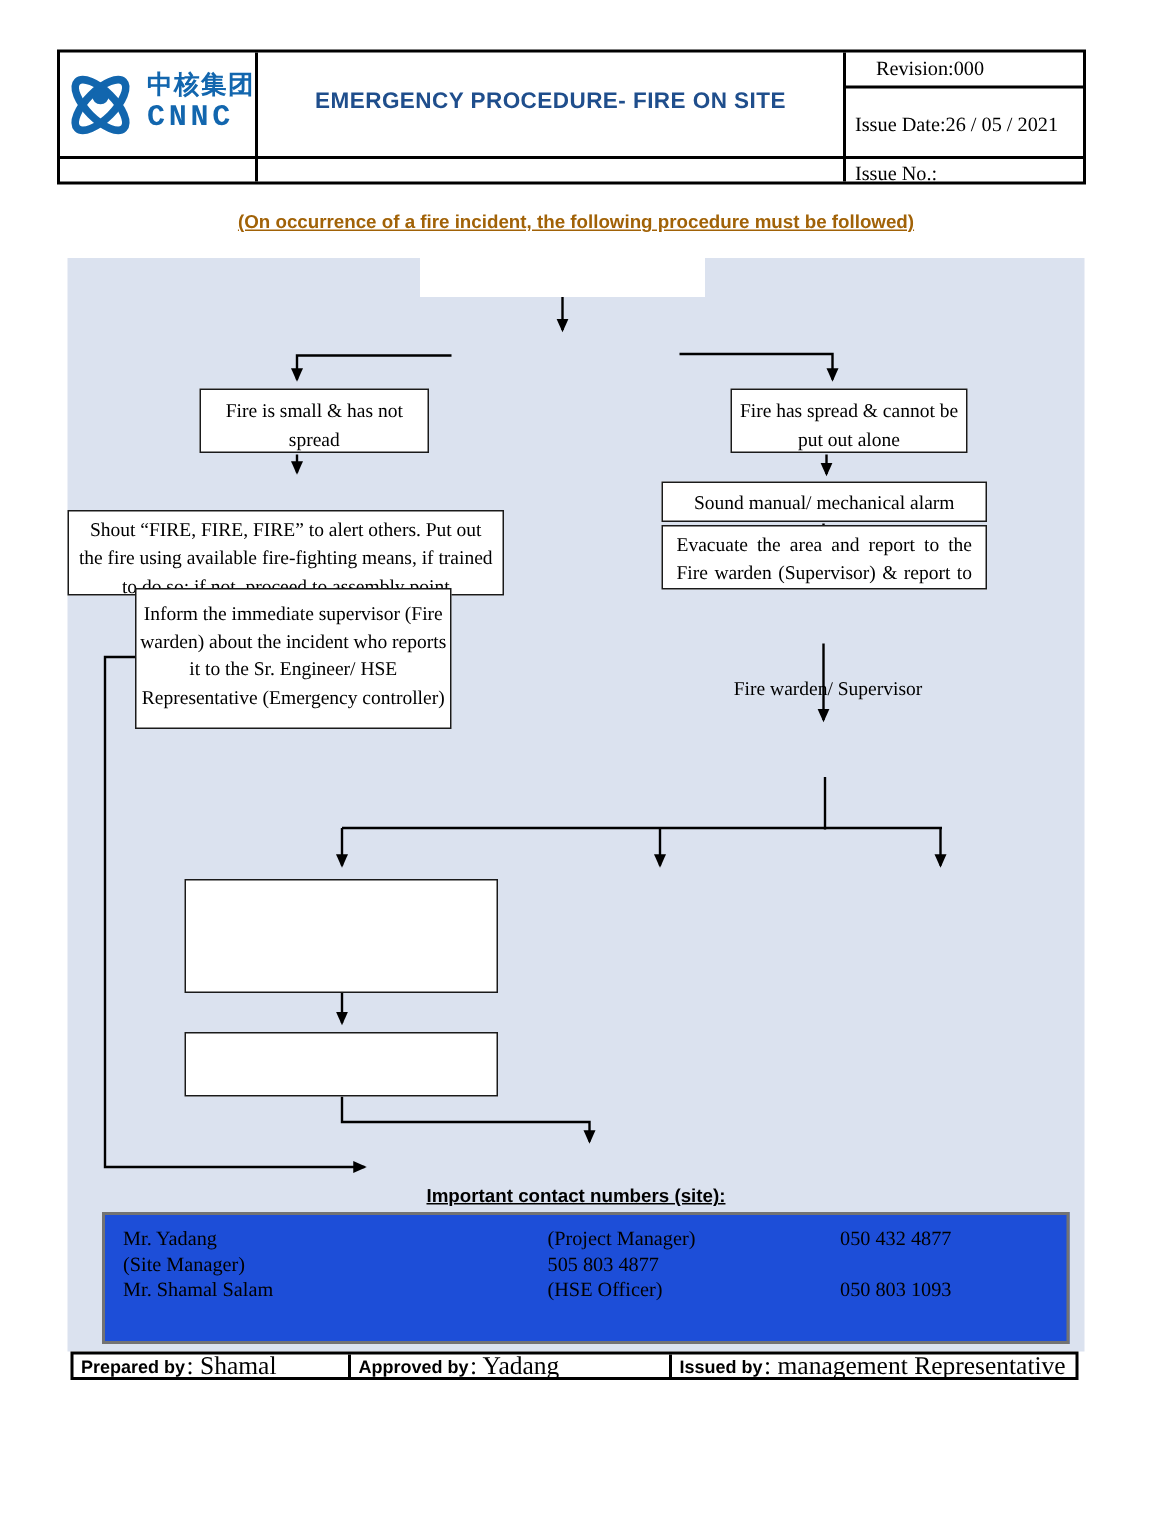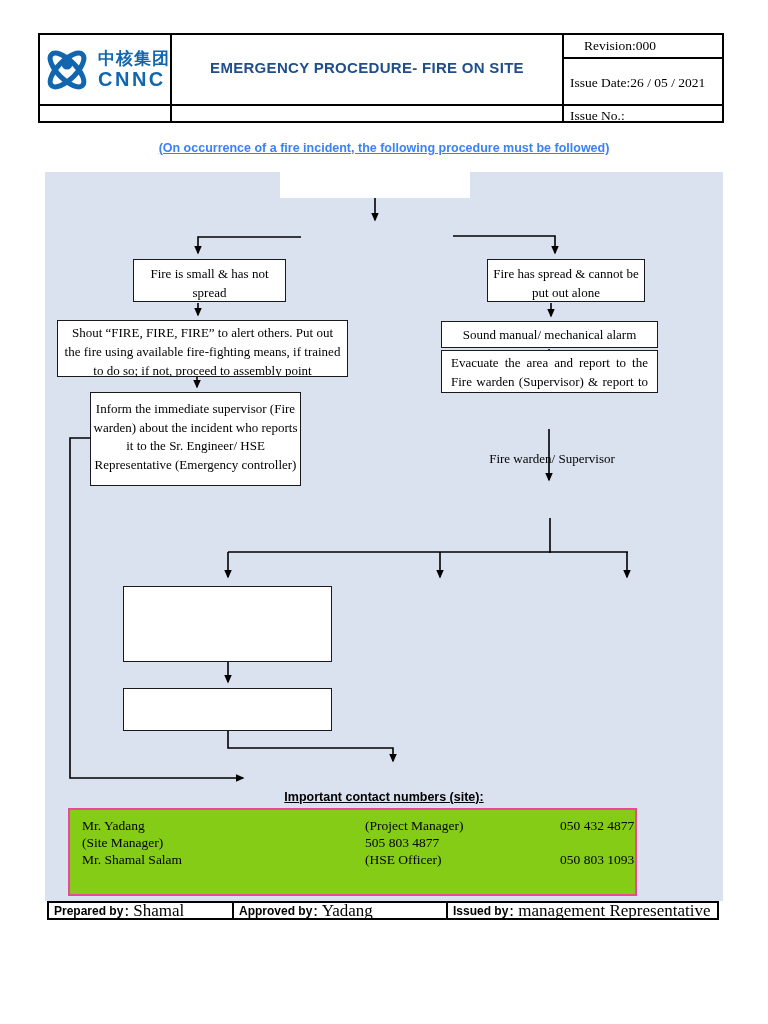--- a/index.html
+++ b/index.html
@@ -5,56 +5,56 @@
   html,body{margin:0;padding:0;background:#ffffff;}
   .page{position:relative;width:768px;height:1024px;background:#fff;overflow:hidden;
         font-family:"Liberation Serif", serif;color:#000;}
   .abs{position:absolute;}
 
   
   .hdr{left:38px;top:33px;width:682px;height:86px;border:2px solid #000;background:#fff;}
   .hdr-vline{position:absolute;top:0;bottom:0;width:2px;background:#000;}
   .hdr-hline{position:absolute;height:2px;background:#000;}
   .logo-cell{position:absolute;left:0;top:0;width:130px;height:69px;display:flex;align-items:center;justify-content:center;gap:4px;}
-  .logo-text{display:flex;flex-direction:column;line-height:1;color:#1266ae;font-family:Liberation Sans, sans-serif;font-weight:bold;}
+  .logo-text{display:flex;flex-direction:column;line-height:1;color:#1266ae;font-family:Liberation Mono, monospace;font-weight:bold;}
   .logo-cn{font-size:17px;letter-spacing:1px;}
   .logo-en{font-size:20px;letter-spacing:2.5px;margin-top:2px;}
   .title-cell{position:absolute;left:132px;top:0;width:390px;height:65px;display:flex;align-items:center;justify-content:center;}
   .doc-title{font-family:"Liberation Sans",sans-serif;font-weight:bold;font-size:15px;color:#1f4e8c;letter-spacing:.3px;}
   .meta{position:absolute;left:524px;width:158px;font-size:13.5px;padding-left:6px;box-sizing:border-box;}
   .meta-rev{top:3px;padding-left:20px;}
   .meta-date{top:40px;}
   .meta-no{top:73px;}
 
   
   .notice{left:0;top:141px;width:768px;text-align:center;
           font-family:"Liberation Sans",sans-serif;font-weight:bold;font-size:12.5px;
-          color:#3b82f6;text-decoration:underline;}
+          color:#a16207;text-decoration:underline;}
 
   
   .flow-bg{left:45px;top:172px;width:678px;height:729px;background:#dbe2ef;}
   .flow-svg{left:0;top:0;width:768px;height:1024px;pointer-events:none;}
   .fbox{position:absolute;background:#fff;border:1.5px solid #1a1a1a;box-sizing:border-box;
         font-size:13px;line-height:19px;text-align:center;overflow:hidden;}
   .b-blank-top{left:280px;top:172px;width:190px;height:26px;background:#fff;border:none;}
   .b-fire-small{left:133px;top:259px;width:153px;height:43px;padding-top:4px;}
-  .b-shout{left:45px;top:320px;width:291px;height:57px;padding:2px 6px;margin-left:12px;}
+  .b-shout{left:45px;top:340px;width:291px;height:57px;padding:2px 6px;}
   .b-inform{left:90px;top:392px;width:211px;height:94px;padding:7px 0;line-height:18.5px;}
   .b-fire-spread{left:487px;top:259px;width:158px;height:43px;padding-top:4px;}
   .b-sound{left:441px;top:321px;width:217px;height:27px;padding-top:3px;}
   .b-evacuate{left:441px;top:350px;width:217px;height:43px;padding:2px 9px;text-align:justify;}
   .b-empty1{left:123px;top:586px;width:209px;height:76px;}
   .b-empty2{left:123px;top:688px;width:209px;height:43px;}
   .lbl-warden{left:462px;top:451px;width:180px;text-align:center;font-size:13px;}
 
   
   .contacts-head{left:45px;top:790px;width:678px;text-align:center;
                  font-family:"Liberation Sans",sans-serif;font-weight:bold;font-size:12.5px;
                  text-decoration:underline;}
-  .contacts-box{left:68px;top:808px;width:569px;height:88px;background:#84cc16;border:2px solid #ec4899;
+  .contacts-box{left:68px;top:808px;width:645px;height:88px;background:#1d4ed8;border:2px solid #737373;
                 box-sizing:border-box;padding:7px 0 0 12px;}
   .c-row{display:grid;grid-template-columns:283px 195px 1fr;font-size:13.5px;line-height:17px;}
 
   
   .footer{left:47px;top:901px;width:672px;height:19px;border:2px solid #000;box-sizing:border-box;
           display:flex;background:#fff;}
   .f-cell{display:flex;align-items:center;padding-left:5px;box-sizing:border-box;white-space:nowrap;overflow:hidden;}
   .f-cell1{flex:0 0 185px;border-right:2px solid #000;}
   .f-cell2{flex:0 0 214px;border-right:2px solid #000;text-align:right;}
   .f-cell3{flex:1 1 auto;}

